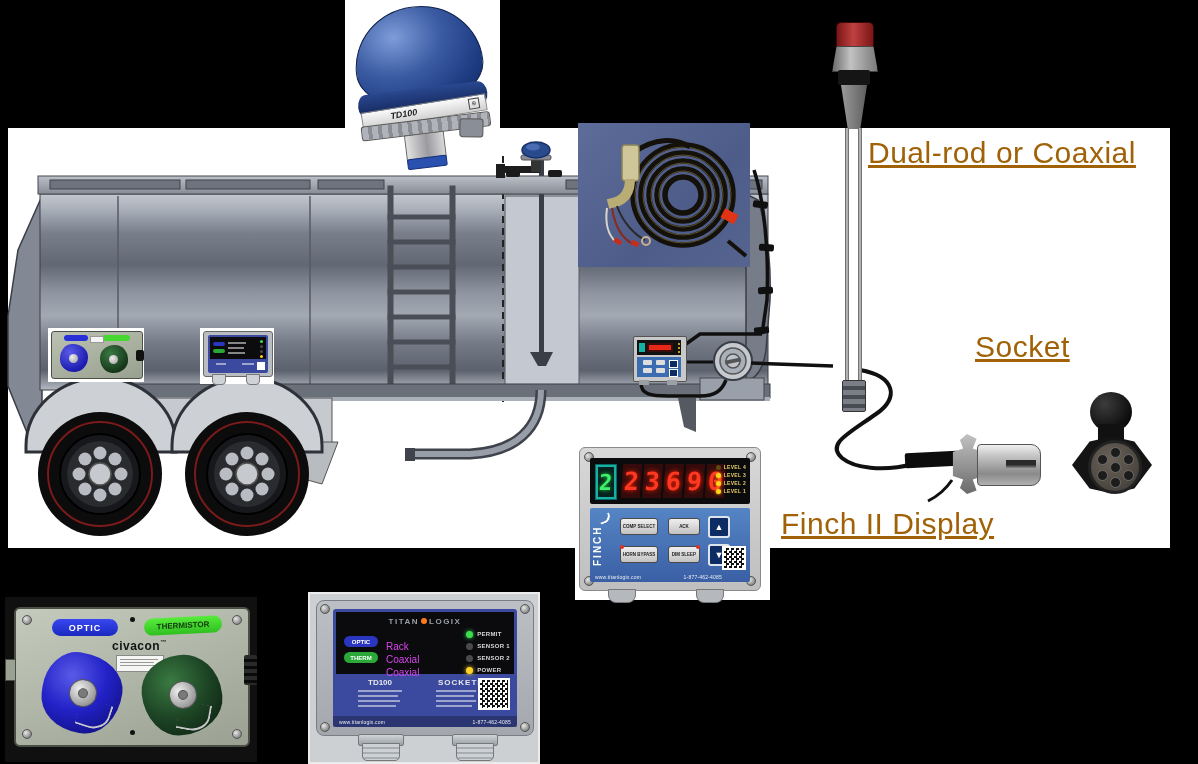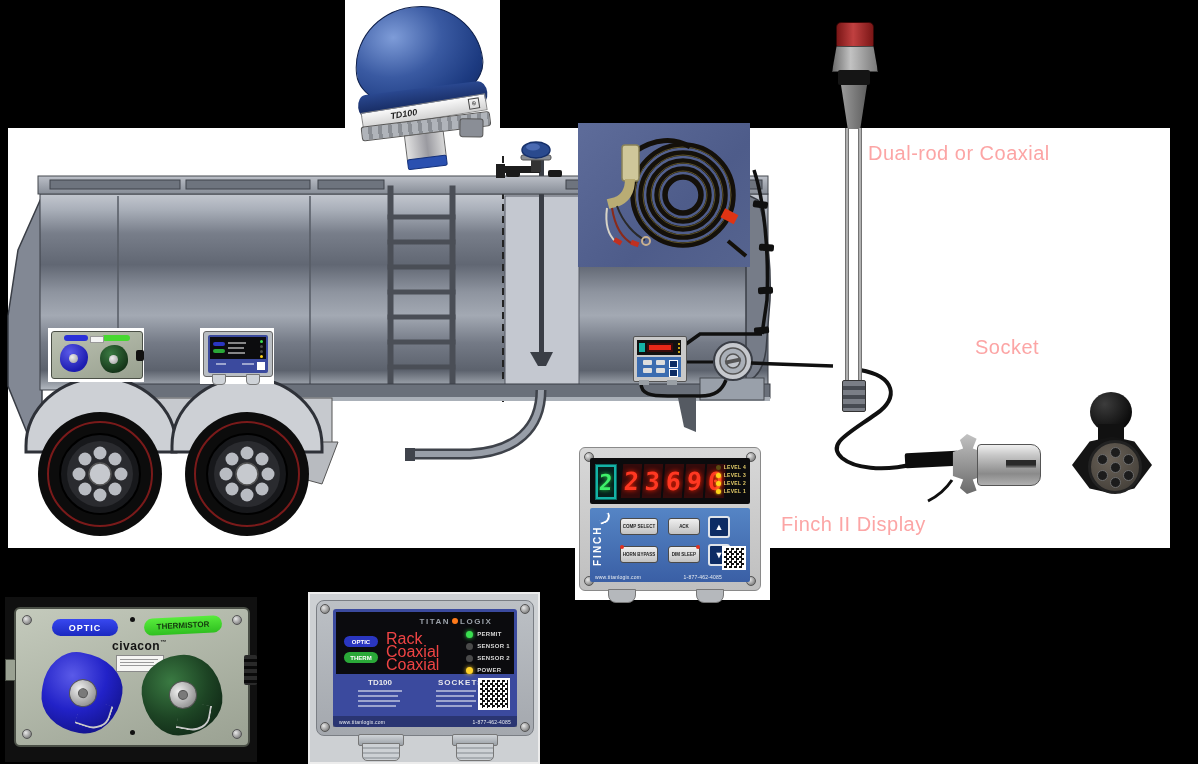--- a/index.html
+++ b/index.html
@@ -1,22 +1,22 @@
 <!DOCTYPE html>
 <html><head>
 <meta charset="utf-8">
 <style>
   html,body{margin:0;padding:0;}
   body{width:1198px;height:764px;position:relative;overflow:hidden;background:#000;
        font-family:"Liberation Sans",sans-serif;}
   .abs{position:absolute;}
   .white{background:#fff;}
   
-  .biglabel{position:absolute;z-index:40;color:#fca5a5;font-size:20px;letter-spacing:.5px;
-            line-height:42px;white-space:nowrap;overflow:hidden;}
+  .biglabel{position:absolute;z-index:40;color:#a16207;font-size:30px;letter-spacing:.5px;
+            line-height:42px;white-space:nowrap;overflow:hidden;text-decoration:underline;}
   
   .probe-part{position:absolute;}
   
   .screw{position:absolute;width:8px;height:8px;border-radius:50%;
          background:radial-gradient(circle at 35% 35%,#e8e8e8,#8a8a8a 70%,#555);border:1px solid #555;}
   .qr{background:conic-gradient(#111 0 25%, #fff 0 50%, #111 0 75%, #fff 0) 0 0 / 5px 5px;border:2px solid #fff;}
   .faintline{position:absolute;height:1.5px;background:rgba(255,255,255,.5);}
   
   .finch-btn{position:absolute;background:linear-gradient(180deg,#efefef,#c2c2c2);
              border:1px solid #4a4a4a;border-radius:3px;color:#1c1c1c;font-size:4.5px;font-weight:bold;
@@ -445,30 +445,30 @@
 </div>
 
 <div class="abs" style="left:308px;top:592px;width:232px;height:172px;background:#cdd0d3;border:2px solid #ececec;box-sizing:border-box;z-index:4;">
   <div class="abs" style="left:6px;top:6px;width:216px;height:134px;background:linear-gradient(180deg,#bcc0c5,#a4a8ae);border:1px solid #7a7e84;border-radius:8px;">
     <div class="screw" style="left:3px;top:3px;"></div>
     <div class="screw" style="right:3px;top:3px;"></div>
     <div class="screw" style="left:3px;bottom:3px;"></div>
     <div class="screw" style="right:3px;bottom:3px;"></div>
     <div class="abs" style="left:16px;top:8px;width:184px;height:118px;background:#3b4a9e;border-radius:3px;">
       <div class="abs" style="left:3px;top:3px;width:178px;height:62px;background:#0b0b0e;">
-        <div style="position:absolute;left:0;top:5px;width:100%;text-align:center;font-size:8px;font-weight:bold;letter-spacing:1.5px;color:#9aa0a8;margin-left:31px;">
+        <div style="position:absolute;left:0;top:5px;width:100%;text-align:center;font-size:8px;font-weight:bold;letter-spacing:1.5px;color:#9aa0a8;">
           <span>TITAN</span><span style="display:inline-block;width:6px;height:6px;border-radius:50%;background:#ff7a1a;margin:0 2px;"></span><span>LOGIX</span>
         </div>
         <div class="pill" style="left:8px;top:24px;width:34px;height:11px;background:#2a36c0;font-size:6px;">
             <span>OPTIC</span>
           </div>
         <div class="pill" style="left:8px;top:40px;width:34px;height:11px;background:#2aa838;font-size:6px;">
             <span>THERM</span>
           </div>
-        <div class="abs" style="left:50px;top:20px;color:#ef4444;font-size:16px;line-height:13px;font-weight:500;">
+        <div class="abs" style="left:50px;top:28px;color:#d946ef;font-size:10px;line-height:13px;font-weight:500;">
           <div>Rack</div>
           <div>Coaxial</div>
           <div>Coaxial</div>
         </div>
         <div class="abs" style="right:4px;top:16px;">
           <div class="rcm-lvl">
               <span class="rled" style="background:#3ae050;box-shadow:0 0 4px #3ae050;"></span>
               <span class="t">PERMIT</span>
             </div>
           <div class="rcm-lvl">

